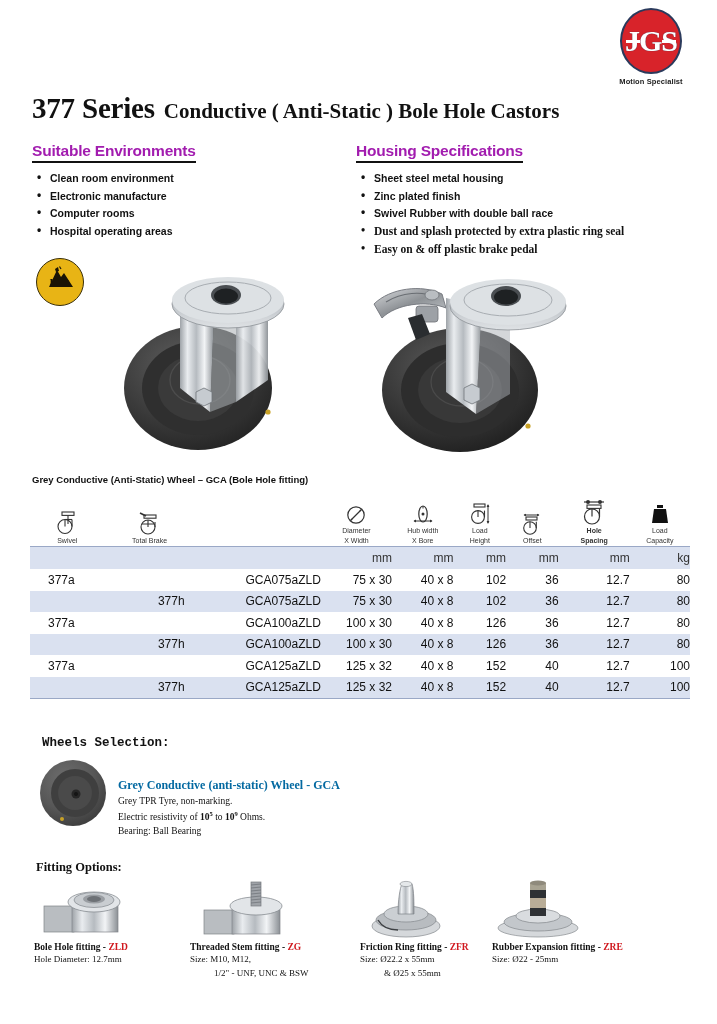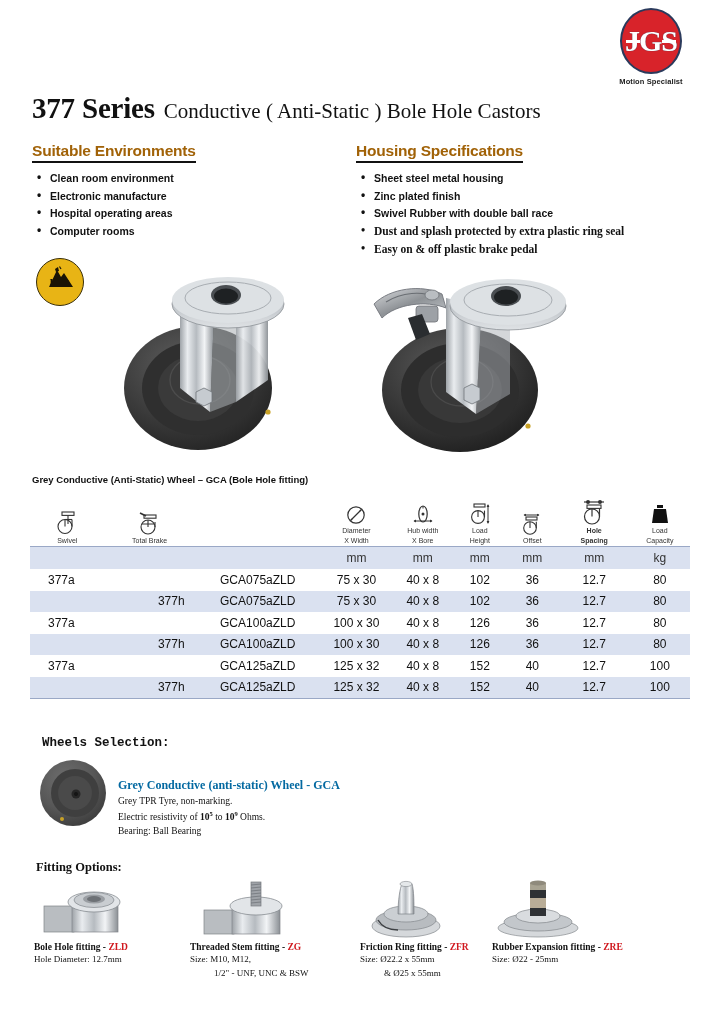--- a/index.html
+++ b/index.html
@@ -43,29 +43,29 @@
   
   .title-row {
     position: absolute; top: 92px; left: 32px; right: 20px;
     font-family: "Liberation Serif", serif;
     white-space: nowrap;
   }
   .title-main {
     font-size: 29px; font-weight: bold; letter-spacing: -0.2px;
   }
   .title-sub {
-    font-size: 21px; font-weight: normal; margin-left: 9px;
+    font-size: 21px; font-weight: bold; margin-left: 9px;
   }
 
   
   .sec { position: absolute; }
   .sec-env { top: 142px; left: 32px; width: 320px; }
   .sec-house { top: 142px; left: 356px; width: 350px; }
   .sec-head {
-    font-size: 15.5px; font-weight: bold; color: #a16207;
+    font-size: 15.5px; font-weight: bold; color: #a21caf;
     border-bottom: 2px solid #111;
     display: inline-block; padding-bottom: 1px;
     letter-spacing: -0.2px;
   }
   ul.bullets { margin: 9px 0 0 0; padding: 0 0 0 18px; list-style: none; }
   ul.bullets li {
     font-size: 10.5px; font-weight: bold; color: #111;
     margin-bottom: 5.5px; position: relative; line-height: 1.15;
   }
   ul.bullets li:before {
@@ -105,28 +105,28 @@
 
   .ic-row td { height: 54px; vertical-align: bottom; text-align: center; padding-bottom: 2px; }
   .ic-box { display: flex; flex-direction: column; align-items: center; justify-content: flex-end; }
   .ic-cap {
     font-size: 7px; color: #333; line-height: 1.15; margin-top: 2px;
     font-family: "Liberation Sans", sans-serif;
   }
   .ic-cap.b { font-weight: bold; }
 
   .unit-row td {
-    background: #dae1f0; height: 23px; text-align: center;
+    background: #dae1f0; height: 23px; text-align: right;
     font-size: 12px; color: #333; vertical-align: middle;
   }
   .unit-row td.first { border-top: 1px solid #9aa8c6; }
 
   tr.data td {
     height: 21.5px; font-size: 12px; color: #111;
-    text-align: center; vertical-align: middle;
+    text-align: right; vertical-align: middle;
   }
   tr.data.alt td { background: #dae1f0; }
   tr.data td.l { text-align: left; padding-left: 18px; }
   tr.data td.r { text-align: right; padding-right: 10px; }
   .tbl-topline { border-top: 1px solid #9aa8c6; }
   .tbl-botline { border-bottom: 1px solid #9aa8c6; }
 
   
   .c-sw { width: 78px; }  .c-tb { width: 96px; }
   .c-pn { width: 132px; } .c-dw { width: 76px; }
@@ -192,22 +192,22 @@
 
 <div class="title-row">
   <span class="title-main">377 Series</span><span class="title-sub">Conductive ( Anti-Static ) Bole Hole Castors</span>
 </div>
 
 <div class="sec sec-env">
   <div class="sec-head">Suitable Environments</div>
   <ul class="bullets">
     <li>Clean room environment</li>
     <li>Electronic manufacture</li>
+    <li>Computer rooms</li>
     <li>Hospital operating areas</li>
-    <li>Computer rooms</li>
   </ul>
 </div>
 
 <div class="sec sec-house">
   <div class="sec-head">Housing Specifications</div>
   <ul class="bullets">
     <li>Sheet steel metal housing</li>
     <li>Zinc plated finish</li>
     <li>Swivel Rubber with double ball race</li>
     <li class="serifed">Dust and splash protected by extra plastic ring seal</li>

